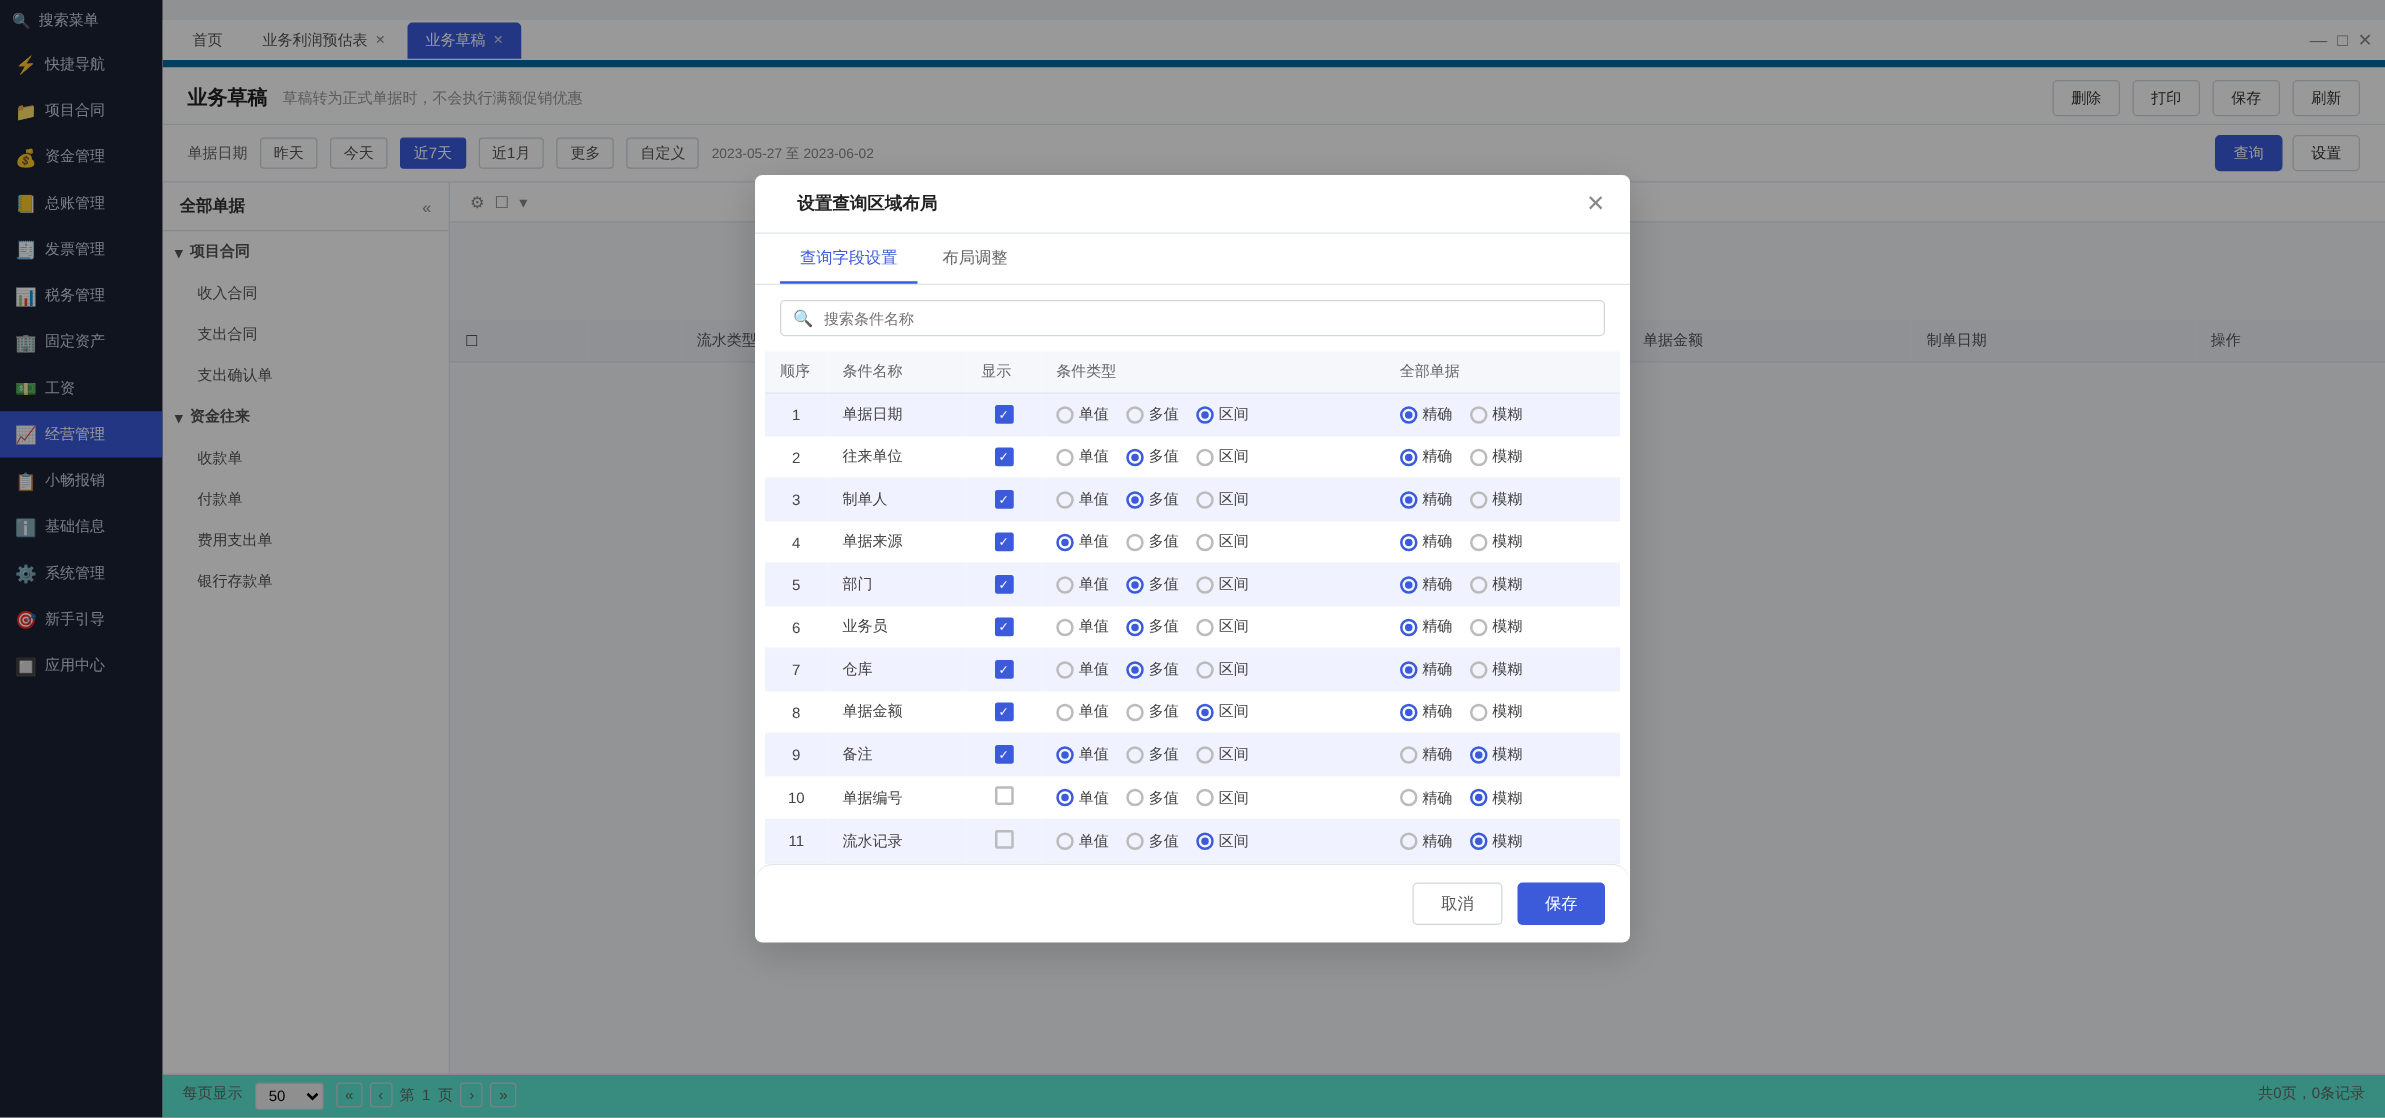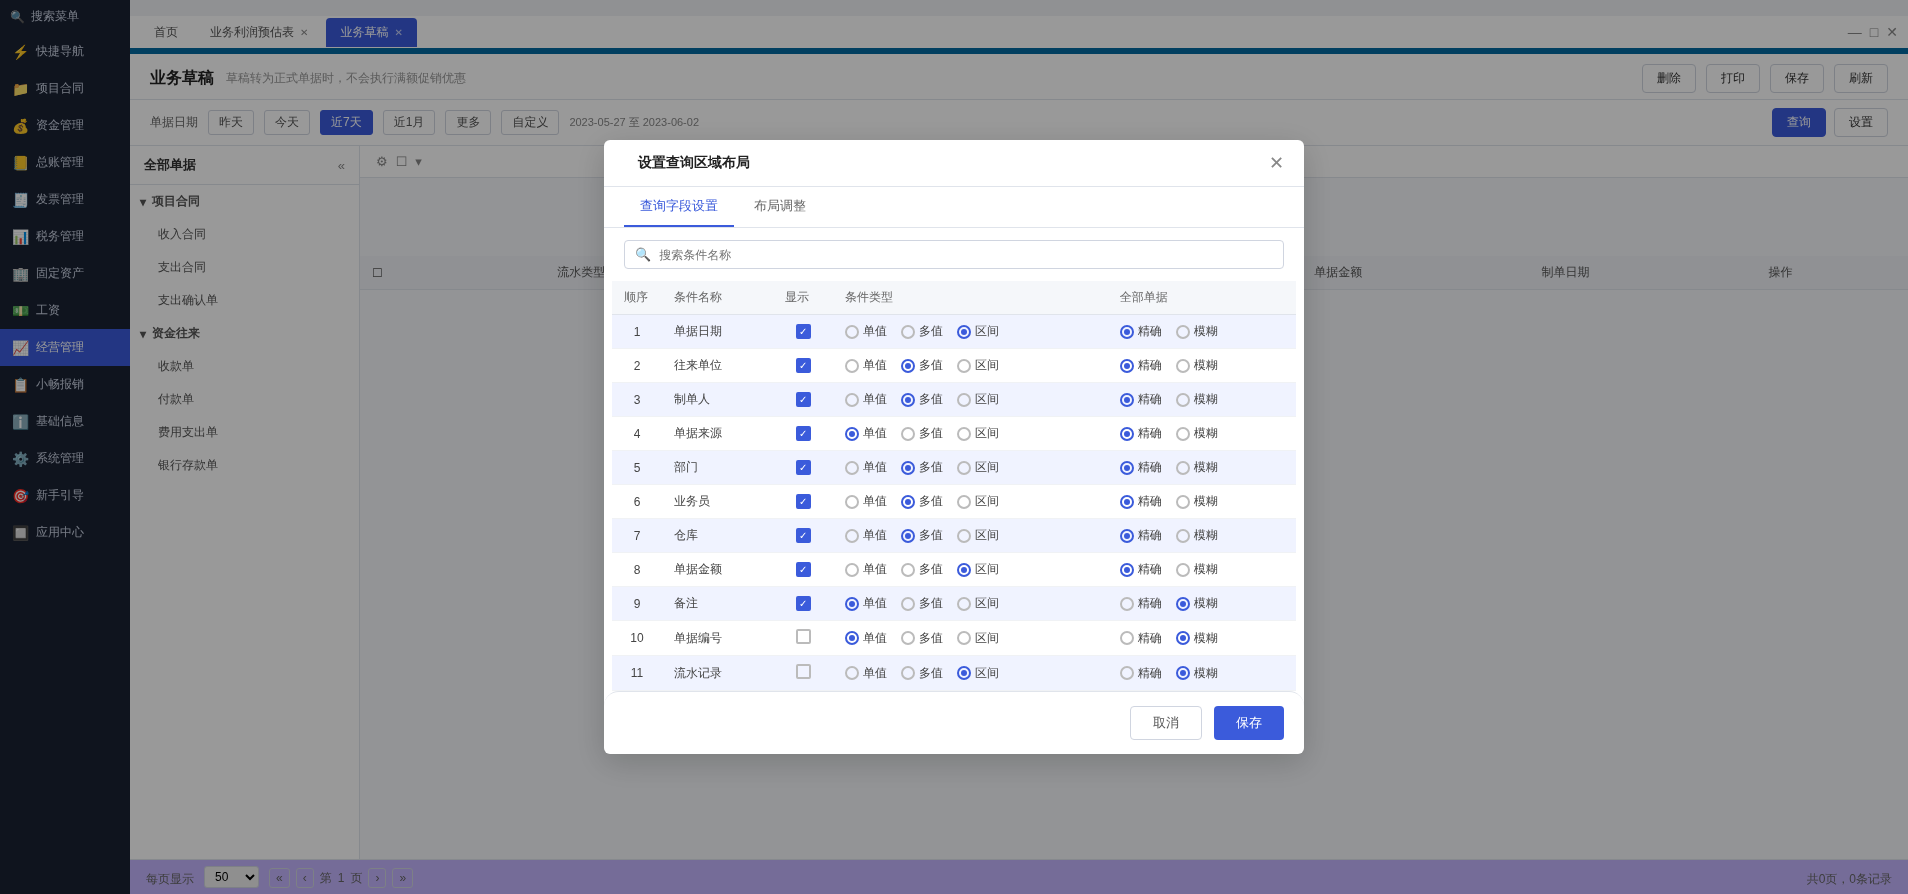--- a/index.html
+++ b/index.html
@@ -57,21 +57,21 @@
     
     .table-area { flex: 1; overflow: hidden; display: flex; flex-direction: column; background: #f5f7fa; }
     .table-toolbar { background: #fff; padding: 8px 16px; display: flex; align-items: center; gap: 8px; border-bottom: 1px solid #e0e4eb; }
     .empty-notice { text-align: center; padding: 30px; color: #999; font-size: 13px; }
     .table-container { flex: 1; overflow: auto; }
     table { width: 100%; border-collapse: collapse; font-size: 12px; background: #fff; }
     th { background: #f0f2f7; padding: 8px 12px; text-align: left; font-weight: 500; color: #555; border-bottom: 1px solid #e0e4eb; white-space: nowrap; }
     td { padding: 7px 12px; border-bottom: 1px solid #f0f2f5; color: #444; }
 
     
-    .bottom-bar { background: #c4b5fd; border-top: 1px solid #e0e4eb; padding: 6px 16px; display: flex; align-items: flex-end; gap: 10px; font-size: 12px; color: #666; }
+    .bottom-bar { background: #5eead4; border-top: 1px solid #e0e4eb; padding: 6px 16px; display: flex; align-items: flex-start; gap: 10px; font-size: 12px; color: #666; }
     .bottom-bar .spacer { flex: 1; }
     .pagination { display: flex; align-items: center; gap: 6px; }
     .page-nav { cursor: pointer; padding: 2px 6px; border: 1px solid #d0d5e0; border-radius: 3px; }
 
     
     .modal-overlay { position: fixed; top: 0; left: 0; right: 0; bottom: 0; background: rgba(0,0,0,0.4); z-index: 100; display: flex; align-items: center; justify-content: center; }
     .modal { background: #fff; border-radius: 6px; width: 700px; max-height: 650px; display: flex; flex-direction: column; box-shadow: 0 8px 32px rgba(0,0,0,0.18); }
     .modal-header { display: flex; align-items: center; justify-content: space-between; padding: 14px 20px; border-bottom: 1px solid #e0e4eb; }
     .modal-title { font-size: 14px; font-weight: 600; color: #222; margin-left: 14px; }
     .modal-close { cursor: pointer; color: #888; font-size: 18px; line-height: 1; }

